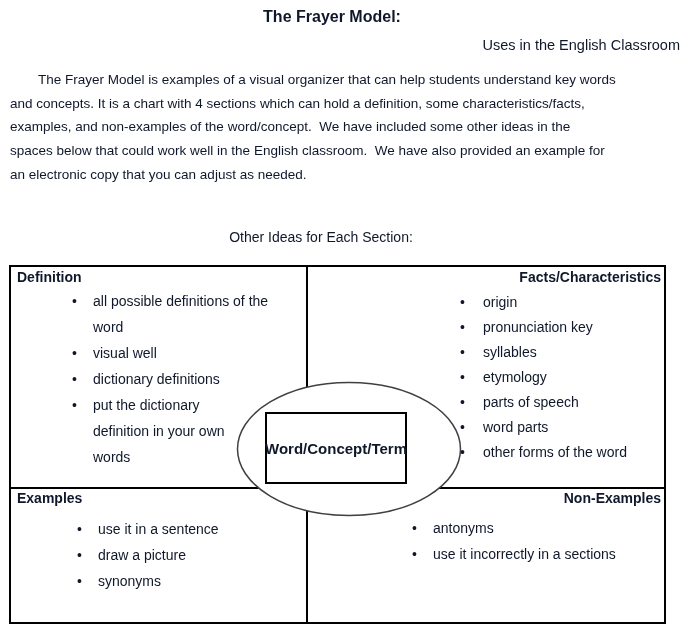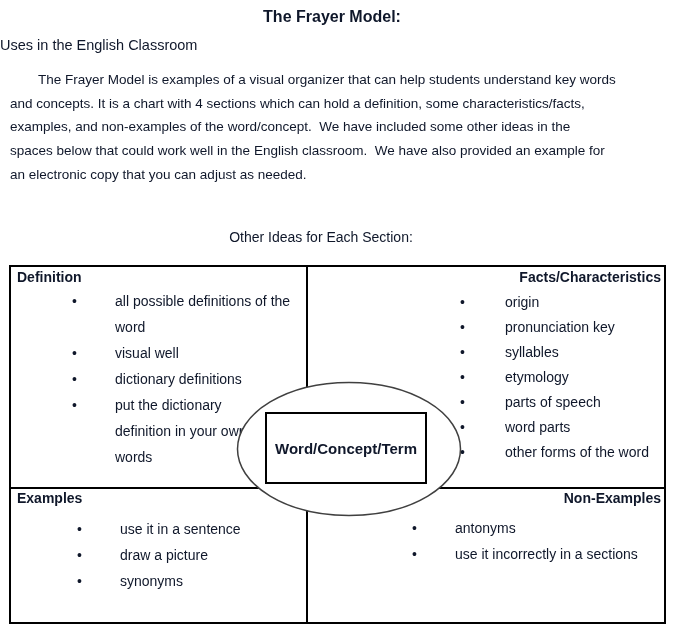--- a/index.html
+++ b/index.html
@@ -3,50 +3,50 @@
 <meta charset="utf-8">
 <style>
   html,body { margin:0; padding:0; background:#ffffff; }
   .page {
     position:relative; width:680px; height:634px; background:#ffffff;
     font-family:Liberation Sans, sans-serif; color:#0f172a;
     overflow:hidden;
   }
   .abs { position:absolute; }
   .doc-title { top:8px; left:0; width:664px; text-align:center; font-size:16px; font-weight:bold; }
-  .doc-subtitle { top:37px; left:0; width:680px; text-align:left; font-size:14.5px; }
+  .doc-subtitle { top:37px; left:0; width:680px; text-align:right; font-size:14.5px; }
   .intro { top:68px; left:10px; width:662px; font-size:13.5px; line-height:23.7px; }
   .intro-line { white-space:pre; }
   .intro-line.first { text-indent:28px; }
   .section-heading { top:229px; left:0; width:642px; text-align:center; font-size:14px; }
 
   .frayer-table { left:9px; top:265px; width:657px; height:359px; border:2px solid #000; box-sizing:border-box; z-index:1; }
   .v-divider { left:306px; top:265px; width:2px; height:359px; background:#000; z-index:1; }
   .h-divider { left:9px; top:487px; width:657px; height:2px; background:#000; z-index:1; }
 
   .quad-label { font-size:14px; font-weight:bold; z-index:2; white-space:pre; }
   .ql-definition { left:17px; top:269px; }
   .ql-facts { right:19px; top:269px; text-align:right; }
   .ql-examples { left:17px; top:490px; }
   .ql-nonexamples { right:19px; top:490px; text-align:right; }
 
   .blist { z-index:2; font-size:14px; }
-  .blist .li { display:flex;gap:22px; }
+  .blist .li { display:flex; }
   .blist .marker { flex:none; width:21px; }
   .blist .marker::before { content:"\2022"; }
   .blist .item-line { white-space:pre; }
   .list-definition { left:72px; top:288px; line-height:26px; }
   .list-facts { left:460px; top:290px; line-height:25px; }
   .list-facts .marker { width:23px; }
   .list-examples { left:77px; top:516px; line-height:26px; }
   .list-nonexamples { left:412px; top:515px; line-height:26px; }
 
   .center-ellipse-svg { left:236px; top:381px; width:226px; height:136px; z-index:3; }
   .center-box {
-    left:265px; top:412px; width:162px; height:72px; box-sizing:border-box;
+    left:265px; top:412px; width:142px; height:72px; box-sizing:border-box;
     border:2px solid #000; background:#fff; z-index:4;
     display:flex; align-items:center; justify-content:center;
   }
   .center-box .label { font-size:15px; font-weight:bold; white-space:pre; }
 </style>
 </head>
 <body>
 
 <div class="page">
 

